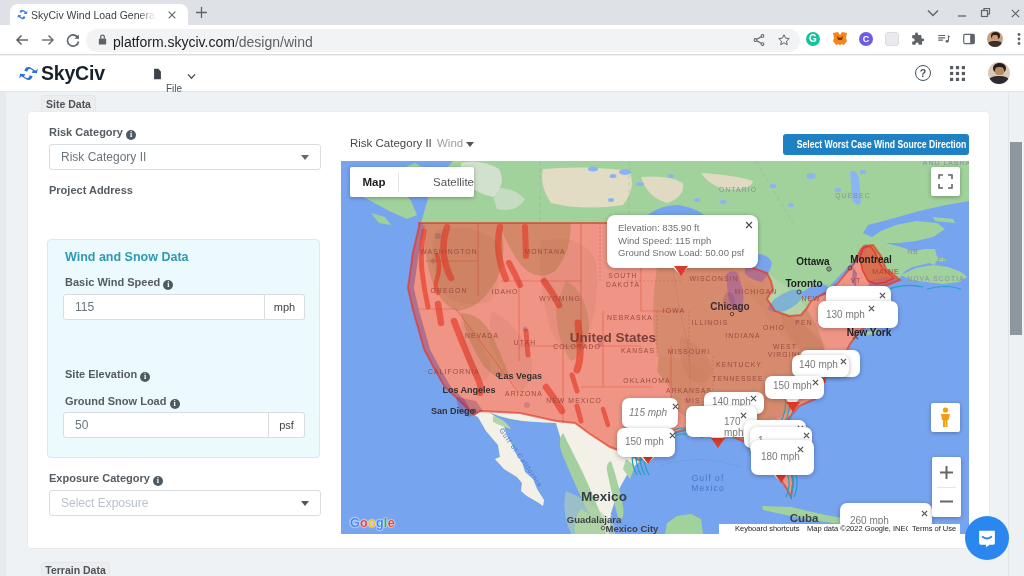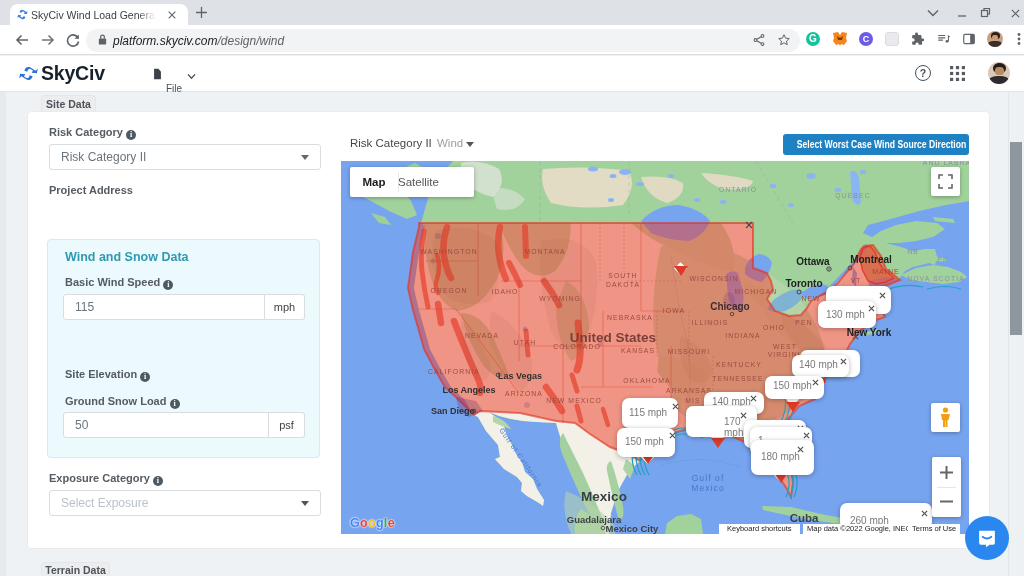--- a/index.html
+++ b/index.html
@@ -64,21 +64,21 @@
   </svg>
 <svg class="abs" style="left:65px;top:32px" width="16" height="16" viewBox="0 0 16 16">
     <path d="M13.3 6.5 A5.6 5.6 0 1 0 13.6 9.5" fill="none" stroke="#5f6368" stroke-width="1.6"></path>
     <path d="M13.8 2.5 V6.8 H9.5 Z" fill="#5f6368"></path>
   </svg>
 <div id="omni"></div>
 <svg class="abs" style="left:97px;top:33px" width="11" height="13" viewBox="0 0 12 14">
     <rect x="2" y="6" width="8" height="6.5" rx="1" fill="#5f6368"></rect>
     <path d="M4 6 V4.2 a2 2 0 0 1 4 0 V6" fill="none" stroke="#5f6368" stroke-width="1.4"></path>
   </svg>
-<div class="abs" style="left:113px;top:33.5px;font-size:12px;color:#202124;font-style:italic;">platform.skyciv.com<span style="color:#5f6368">/design/wind</span></div>
+<div class="abs" style="left:113px;top:33.5px;font-size:14px;color:#202124;">platform.skyciv.com<span style="color:#5f6368">/design/wind</span></div>
 <svg class="abs" style="left:752px;top:33px" width="14" height="14" viewBox="0 0 24 24">
     <circle cx="18" cy="5" r="2.4" fill="none" stroke="#5f6368" stroke-width="1.8"></circle>
     <circle cx="6" cy="12" r="2.4" fill="none" stroke="#5f6368" stroke-width="1.8"></circle>
     <circle cx="18" cy="19" r="2.4" fill="none" stroke="#5f6368" stroke-width="1.8"></circle>
     <path d="M8.2 10.8 L15.8 6.3 M8.2 13.2 L15.8 17.7" stroke="#5f6368" stroke-width="1.8"></path>
   </svg>
 <svg class="abs" style="left:777px;top:33px" width="14" height="14" viewBox="0 0 24 24">
     <path d="M12 3 l2.7 5.8 6.3.7-4.7 4.3 1.3 6.2-5.6-3.2-5.6 3.2 1.3-6.2L3 9.5l6.3-.7z" fill="none" stroke="#5f6368" stroke-width="1.7"></path>
   </svg>
 <div class="abs" style="left:806px;top:32px;width:14px;height:14px;border-radius:50%;background:#15c39a;color:#fff;font-size:10px;font-weight:bold;text-align:center;line-height:14px;">G</div>
@@ -364,32 +364,35 @@
 <text x="530" y="102" font-size="10" fill="#202124" letter-spacing="0" font-weight="bold" text-anchor="middle">Montreal</text>
 <circle cx="509" cy="107" r="2" fill="none" stroke="#444" stroke-width="1"></circle>
 <text x="291" y="371" font-size="9.5" fill="#3c4043" letter-spacing="0" font-weight="bold" text-anchor="middle">Mexico City</text>
 <circle cx="262" cy="367" r="1.8" fill="none" stroke="#555" stroke-width="1"></circle>
 <text x="253" y="362" font-size="9.5" fill="#3c4043" letter-spacing="0" font-weight="bold" text-anchor="middle">Guadalajara</text>
 <text x="528" y="175" font-size="10" fill="#202124" letter-spacing="0" font-weight="bold" text-anchor="middle">New York</text>
 <text x="367" y="320" font-size="8.5" fill="#4a74c9" letter-spacing="1.1" text-anchor="middle">Gulf of</text>
 <text x="367" y="330" font-size="8.5" fill="#4a74c9" letter-spacing="1.1" text-anchor="middle">Mexico</text>
 <text x="178" y="298" font-size="7" fill="#4a74c9" letter-spacing="1" text-anchor="middle" transform="rotate(55 178 298)">Gulf of California</text>
 </svg>
+<div class="tt" style="left:266px;top:54px;width:151px;height:53px;border-radius:8px;">
+<div style="position:absolute;left:11px;top:7px;font-size:9.5px;color:#6f6f6f;line-height:12.5px;">Elevation: 835.90 ft<br>Wind Speed: 115 mph<br>Ground Snow Load: 50.00 psf</div>
+      </div>
 <svg class="abs" style="left:404px;top:60px" width="8" height="8" viewBox="0 0 8 8">
         <path d="M1 1 L7 7 M7 1 L1 7" stroke="#4a4a4a" stroke-width="1.1"></path>
       </svg>
 <div class="abs" style="left:335px;top:103px;width:9px;height:9px;background:#fff;transform:rotate(45deg);"></div>
 <svg class="abs" style="left:332px;top:105px" width="16" height="11" viewBox="0 0 16 11">
         <path d="M1,0 L15,0 L8,10 Z" fill="#dd3b2a"></path>
       </svg>
 <div class="tt" style="left:485px;top:125px;width:65px;height:28px;"></div>
       <svg class="abs" style="left:538px;top:131px" width="7" height="7" viewBox="0 0 8 8">
         <path d="M1 1 L7 7 M7 1 L1 7" stroke="#4d4d4d" stroke-width="1.3"></path>
       </svg>
-<div class="tt" style="left:477px;top:140px;width:58px;height:27px;">
+<div class="tt" style="left:477px;top:140px;width:80px;height:27px;">
         <span style="position:absolute;left:8px;top:8px;">130 mph</span>
       </div>
       <svg class="abs" style="left:527px;top:144px" width="7" height="7" viewBox="0 0 8 8">
         <path d="M1 1 L7 7 M7 1 L1 7" stroke="#4d4d4d" stroke-width="1.3"></path>
       </svg>
 <div class="tt" style="left:459px;top:168px;width:60px;height:27px;margin-top:21px;">
         <span style="position:absolute;left:8px;top:8px;">120 mph</span>
       </div>
       <svg class="abs" style="left:511px;top:172px" width="7" height="7" viewBox="0 0 8 8">
         <path d="M1 1 L7 7 M7 1 L1 7" stroke="#4d4d4d" stroke-width="1.3"></path>
@@ -404,21 +407,21 @@
 <svg class="abs" style="left:444px;top:241px" width="16" height="11" viewBox="0 0 16 11">
         <path d="M1,0 L15,0 L8,10 Z" fill="#dd3b2a"></path>
       </svg>
 <div class="tt" style="left:424px;top:215px;width:59px;height:23px;">
         <span style="position:absolute;left:8px;top:4px;">150 mph</span>
       </div>
       <svg class="abs" style="left:471px;top:218px" width="7" height="7" viewBox="0 0 8 8">
         <path d="M1 1 L7 7 M7 1 L1 7" stroke="#4d4d4d" stroke-width="1.3"></path>
       </svg>
 <div class="tt" style="left:281px;top:237px;width:56px;height:30px;">
-        <span style="position:absolute;left:7px;top:9px;">115 mph</span>
+        <span style="position:absolute;left:7px;top:9px;font-style:italic;">115 mph</span>
       </div>
       <svg class="abs" style="left:331px;top:242px" width="7" height="7" viewBox="0 0 8 8">
         <path d="M1 1 L7 7 M7 1 L1 7" stroke="#4d4d4d" stroke-width="1.3"></path>
       </svg>
 <div class="abs" style="left:302px;top:292px;width:9px;height:9px;background:#fff;transform:rotate(45deg);"></div>
 <svg class="abs" style="left:299px;top:293px" width="16" height="11" viewBox="0 0 16 11">
         <path d="M1,0 L15,0 L8,10 Z" fill="#dd3b2a"></path>
       </svg>
 <div class="tt" style="left:276px;top:267px;width:58px;height:29px;">
         <span style="position:absolute;left:8px;top:8px;">150 mph</span>
@@ -464,42 +467,42 @@
       </svg>
 <div class="tt" style="left:499px;top:342px;width:92px;height:26px;">
         <span style="position:absolute;left:10px;top:12px;">260 mph</span>
       </div>
       <svg class="abs" style="left:580px;top:349px" width="7" height="7" viewBox="0 0 8 8">
         <path d="M1 1 L7 7 M7 1 L1 7" stroke="#4d4d4d" stroke-width="1.3"></path>
       </svg>
 <div class="abs" style="left:9px;top:6px;width:124px;height:30px;background:#fff;border-radius:2px;box-shadow:0 1px 4px rgba(0,0,0,0.3);">
 <div style="position:absolute;left:0;top:0;width:48px;height:30px;font-size:11.5px;font-weight:bold;color:#202124;text-align:center;line-height:30px;">Map</div>
 <div style="position:absolute;left:48px;top:5px;width:1px;height:20px;background:#e8e8e8;"></div>
-<div style="position:absolute;left:48px;top:0;width:76px;height:30px;font-size:11.5px;color:#565656;text-align:left;line-height:30px;border-radius:7px;">Satellite</div>
+<div style="position:absolute;left:48px;top:0;width:76px;height:30px;font-size:11.5px;color:#565656;text-align:right;line-height:30px;border-radius:7px;">Satellite</div>
       </div>
 <div class="abs" style="left:590px;top:6px;width:29px;height:29px;background:#fff;border-radius:2px;box-shadow:0 1px 4px rgba(0,0,0,0.3);"></div>
 <svg class="abs" style="left:597px;top:13px" width="15" height="15" viewBox="0 0 15 15">
         <path d="M1 5 V1 H5 M10 1 H14 V5 M14 10 V14 H10 M5 14 H1 V10" fill="none" stroke="#666" stroke-width="1.6"></path>
       </svg>
 <div class="abs" style="left:590px;top:242px;width:29px;height:29px;background:#fff;border-radius:2px;box-shadow:0 1px 4px rgba(0,0,0,0.3);"></div>
 <svg class="abs" style="left:598px;top:246px" width="13" height="21" viewBox="0 0 13 21">
         <circle cx="6.5" cy="3" r="2.6" fill="#f29e12"></circle>
         <path d="M2 7 h9 l-1.5 6 h-1 v7 h-2 v-6 h-0.5 v6 h-2 v-7 h-1 z" fill="#f29e12"></path>
       </svg>
 <div class="abs" style="left:591px;top:296px;width:29px;height:60px;background:#fff;border-radius:2px;box-shadow:0 1px 4px rgba(0,0,0,0.3);">
 <svg style="position:absolute;left:7px;top:8px" width="15" height="15" viewBox="0 0 15 15">
           <path d="M7.5 1 V14 M1 7.5 H14" stroke="#666" stroke-width="2"></path>
         </svg>
 <div style="position:absolute;left:5px;top:30px;width:19px;height:1px;background:#e6e6e6;"></div>
 <svg style="position:absolute;left:7px;top:37px" width="15" height="15" viewBox="0 0 15 15">
           <path d="M1 7.5 H14" stroke="#666" stroke-width="2"></path>
         </svg>
       </div>
 <div class="abs" style="left:9px;top:355px;font-size:12.5px;font-weight:bold;letter-spacing:0.3px;text-shadow:0 0 2px #fff,0 0 2px #fff;"><span style="color:#4285F4">G</span><span style="color:#EA4335">o</span><span style="color:#FBBC05">o</span><span style="color:#4285F4">g</span><span style="color:#34A853">l</span><span style="color:#EA4335">e</span></div>
-<div class="abs" style="left:378px;top:363px;height:10px;background:#fff;font-size:7.5px;color:#202124;padding:0 8px;line-height:10px;">Keyboard shortcuts</div>
+<div class="abs" style="left:378px;top:363px;height:10px;background:#fff;font-size:7.5px;color:#202124;padding:0 16px;line-height:10px;">Keyboard shortcuts</div>
 <div class="abs" style="left:462px;top:363px;height:10px;background:#fff;font-size:7.5px;color:#202124;padding:0 4px;line-height:10px;">Map data ©2022 Google, INEGI</div>
 <div class="abs" style="left:567px;top:363px;height:10px;background:#fff;font-size:7.5px;color:#202124;padding:0 4px;line-height:10px;">Terms of Use</div>
   </div>
   <div class="abs" style="left:1008px;top:0;width:16px;height:484px;background:#eef1f3;border-left:1px solid #e3e6e8;"></div>
   <div class="abs" style="left:1010px;top:50px;width:12px;height:193px;background:#8e979e;"></div>
   <div class="abs" style="left:965px;top:424px;width:44px;height:44px;border-radius:50%;background:#2b87f0;"></div>
   <svg class="abs" style="left:976px;top:436px" width="22" height="21" viewBox="0 0 24 24">
       <path d="M3 3 h18 v14 a2 2 0 0 1 -2 2 h-4 l-4 3 v-3 H5 a2 2 0 0 1 -2 -2 z" fill="#fff"></path>
       <path d="M7 10 q5 4 10 0" fill="none" stroke="#2b87f0" stroke-width="2" stroke-linecap="round"></path>
     </svg>

